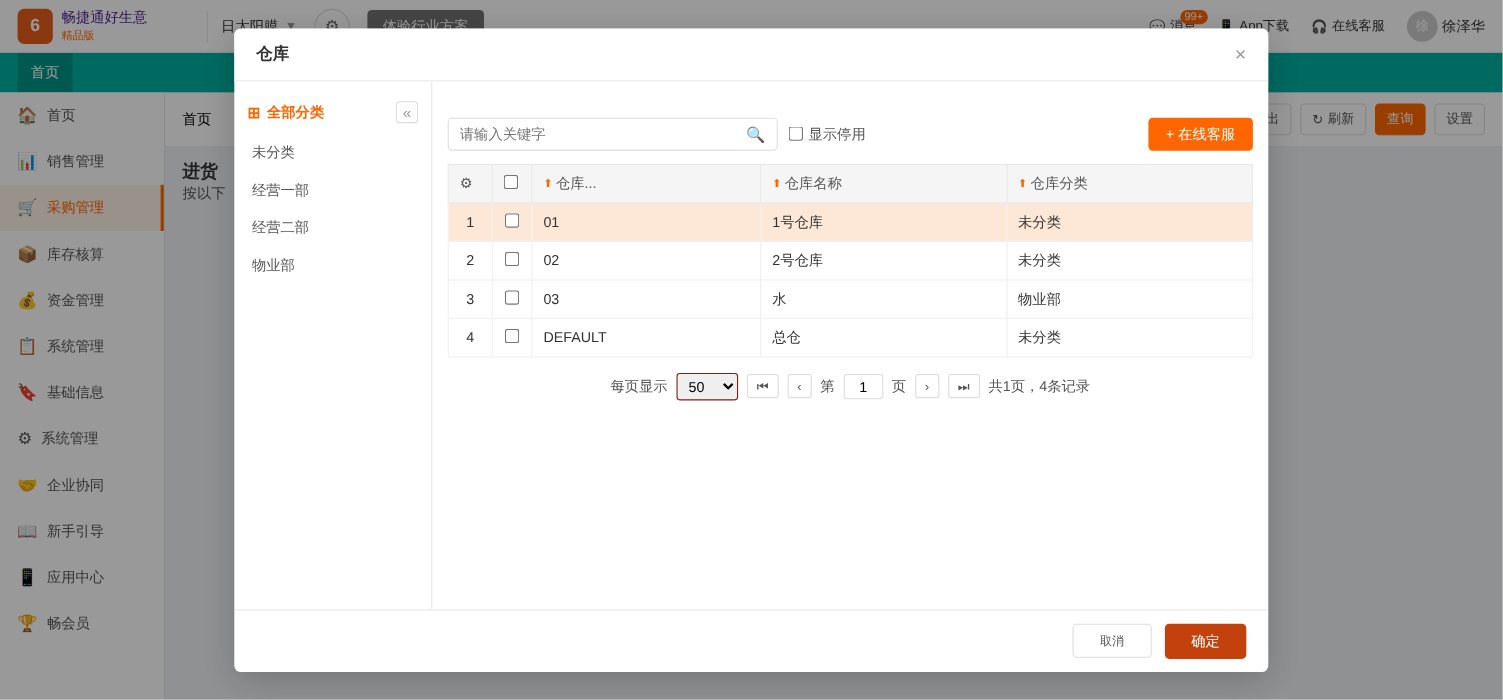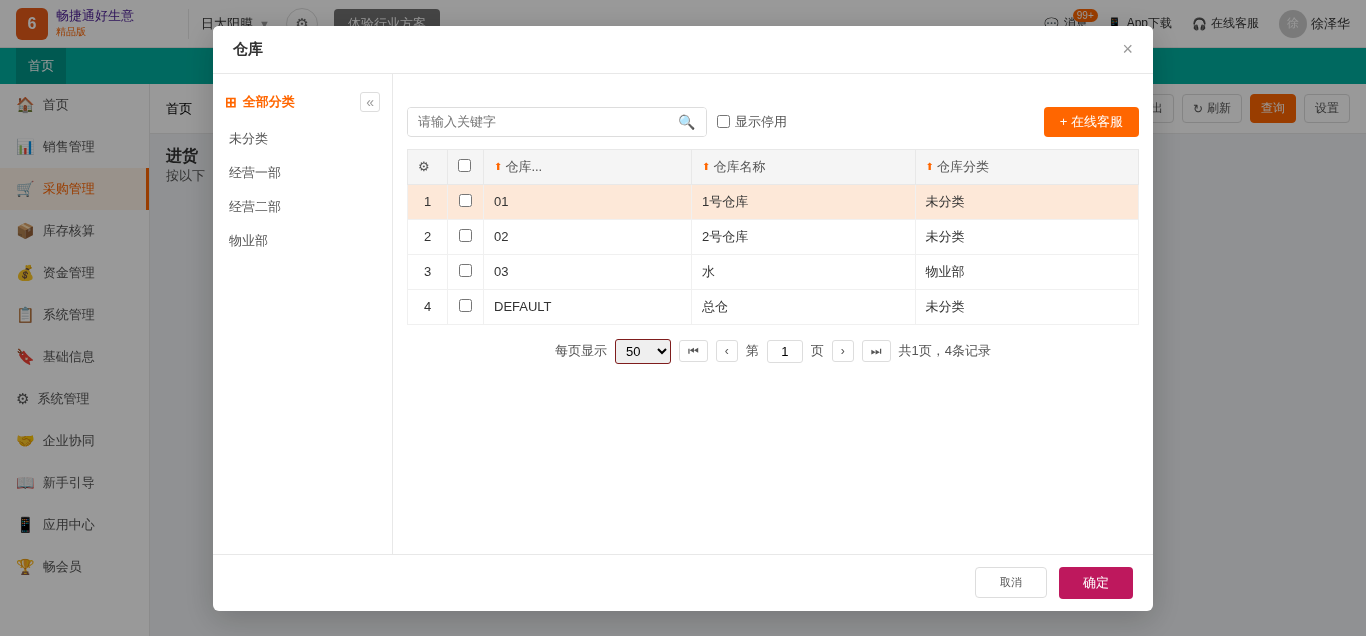--- a/index.html
+++ b/index.html
@@ -236,21 +236,21 @@
       padding: 12px 20px;
       border-top: 1px solid #e8e8e8;
       display: flex; align-items: center; justify-content: flex-end;
       gap: 12px;
     }
     .cancel-btn {
       border: 1px solid #ddd; background: #fff; border-radius: 4px;
       padding: 7px 24px; cursor: pointer; font-size: 11px; color: #555;
     }
     .confirm-btn {
-      background: #be185d; color: #fff; border: none; border-radius: 4px;
+      background: #c2410c; color: #fff; border: none; border-radius: 4px;
       padding: 7px 24px; cursor: pointer; font-size: 13px;
     }
 
     .checkbox-cell { text-align: center; }
   </style>
 </head>
 <body>
 
 <div class="top-nav">
   <div class="logo-area">

